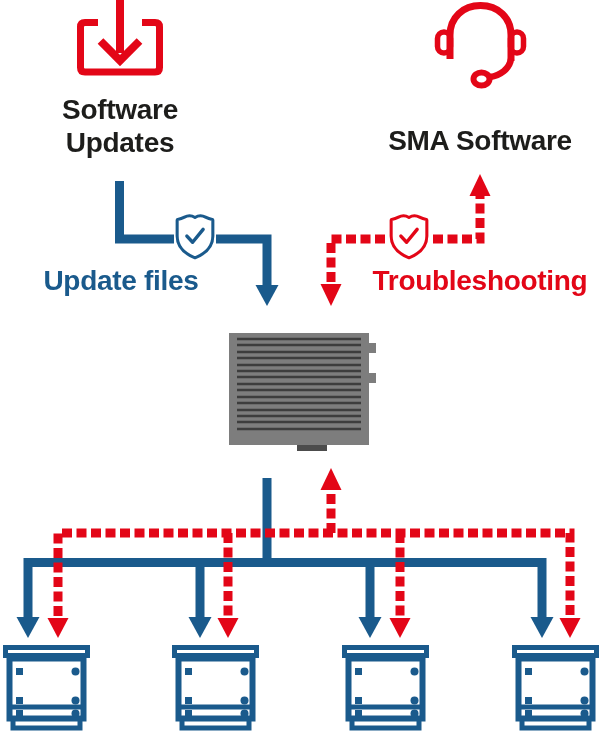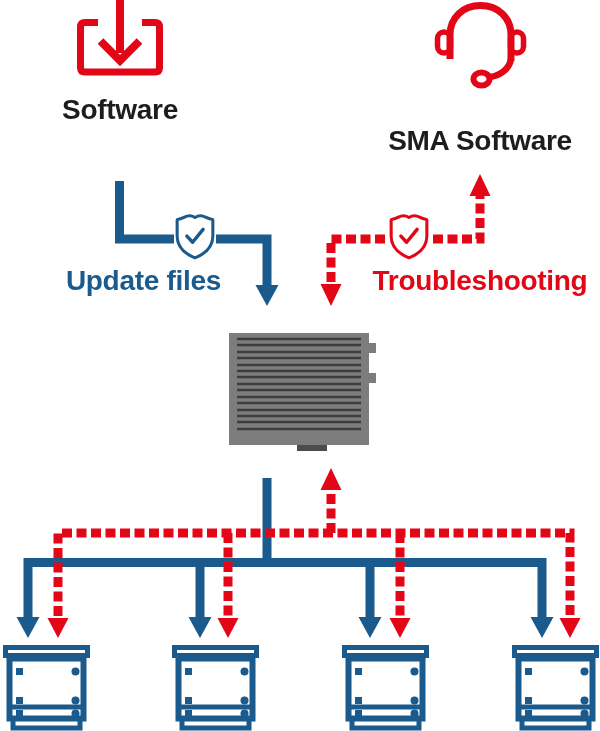--- a/index.html
+++ b/index.html
@@ -116,21 +116,22 @@
     </g>
 
     <use href="#inverter" x="3" y="645" width="87" height="86" class="blue-col"></use>
     <use href="#inverter" x="172" y="645" width="87" height="86" class="blue-col"></use>
     <use href="#inverter" x="342" y="645" width="87" height="86" class="blue-col"></use>
     <use href="#inverter" x="512" y="645" width="87" height="86" class="blue-col"></use>
   </svg>
 
   <div class="label label-dark" style="left:20px;top:93px;width:200px;">
     <div>Software</div>
+    <div>Updates</div>
   </div>
 
   <div class="label label-dark" style="left:380px;top:124px;width:200px;">SMA Software</div>
 
-  <div class="label label-blue" style="left:21px;top:264px;width:200px;text-align:right;">Update files</div>
+  <div class="label label-blue" style="left:21px;top:264px;width:200px;">Update files</div>
 
   <div class="label label-red" style="left:356px;top:264px;width:248px;">Troubleshooting</div>
 
 </div>
 
 </body></html>

